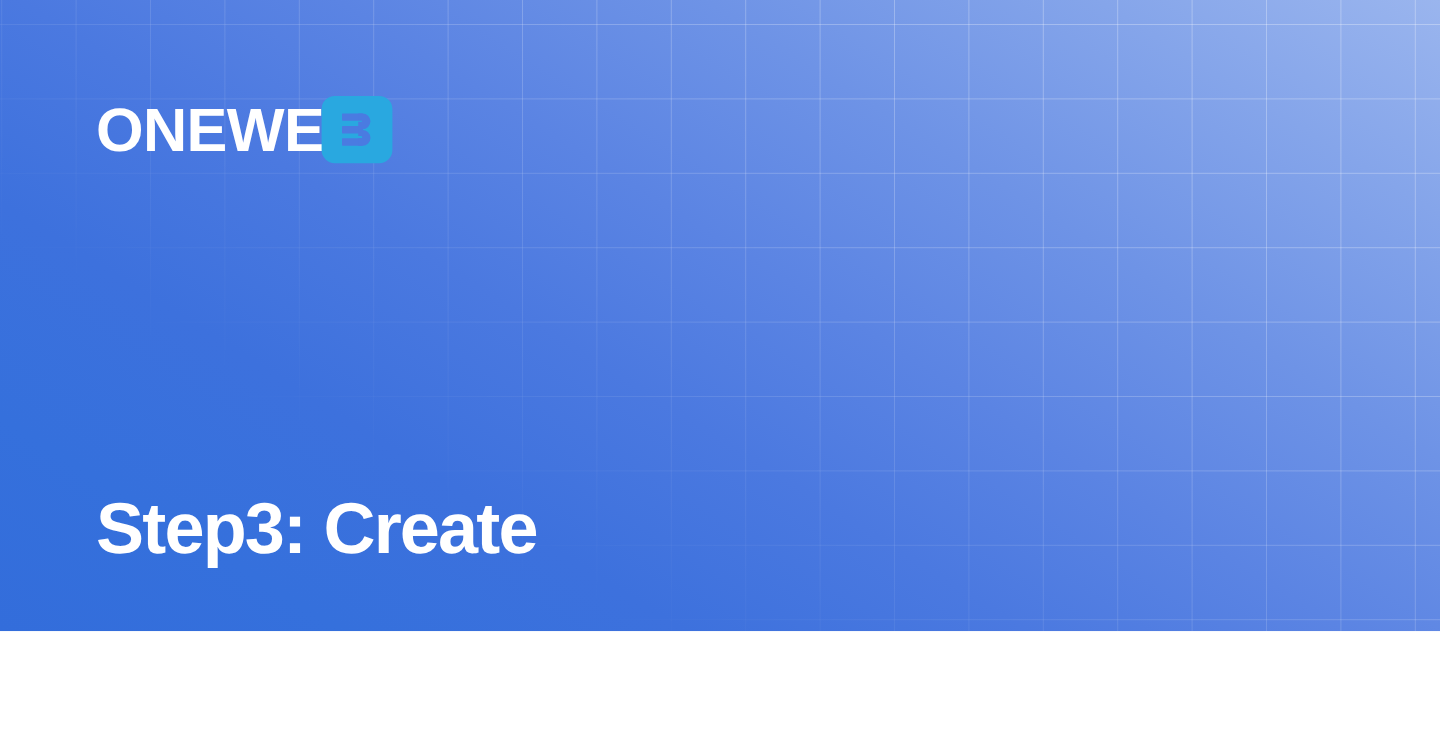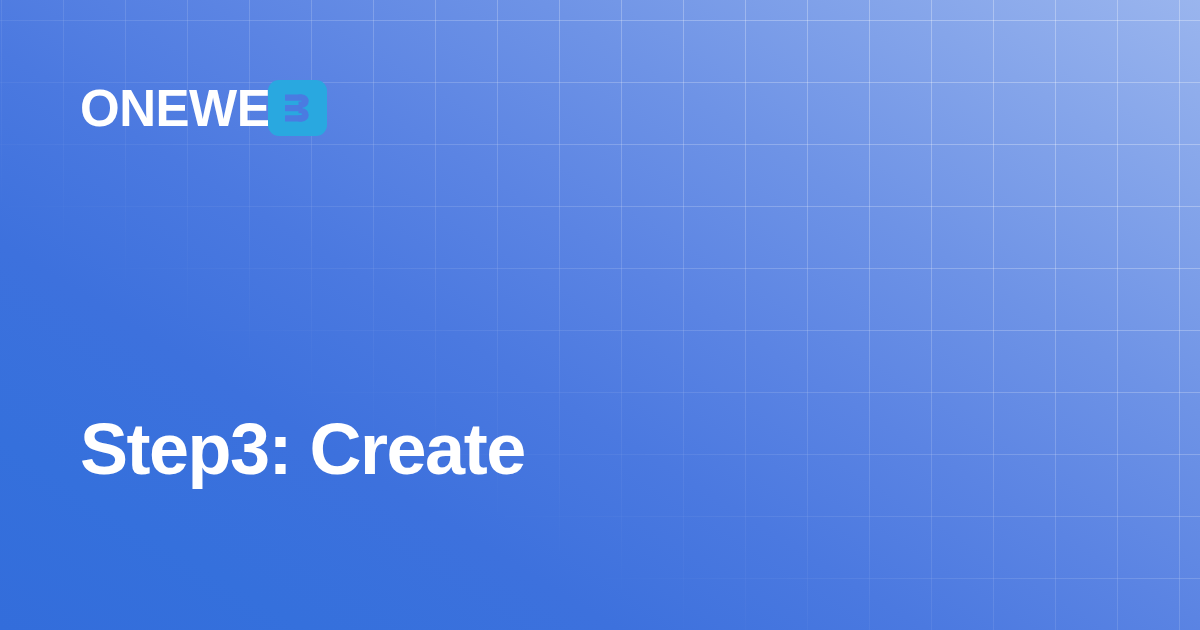--- a/index.html
+++ b/index.html
@@ -5,21 +5,21 @@
 <style>
   html, body {
     margin: 0;
     padding: 0;
     background: #ffffff;
   }
 
   #card {
     position: relative;
     width: 1200px;
-    height: 630px;
+    height: 526px;
     overflow: hidden;
     font-family: "Liberation Sans", sans-serif;
     
     background:
       linear-gradient(
         212deg,
         #9ab5ee 0%,
         #85a5ea 14%,
         #6e93e6 30%,
         #5b84e3 45%,
@@ -97,21 +97,21 @@
     display: block;
   }
 
   
   #headline {
     position: absolute;
     left: 80px;
     top: 352px;
     width: 900px;
     color: #ffffff;
-    font-size: 72px;
+    font-size: 60px;
     font-weight: bold;
     line-height: 98px;
     letter-spacing: -1.5px;
   }
 
   #headline .hl-line {
     display: block;
     white-space: pre;
   }
 </style>

